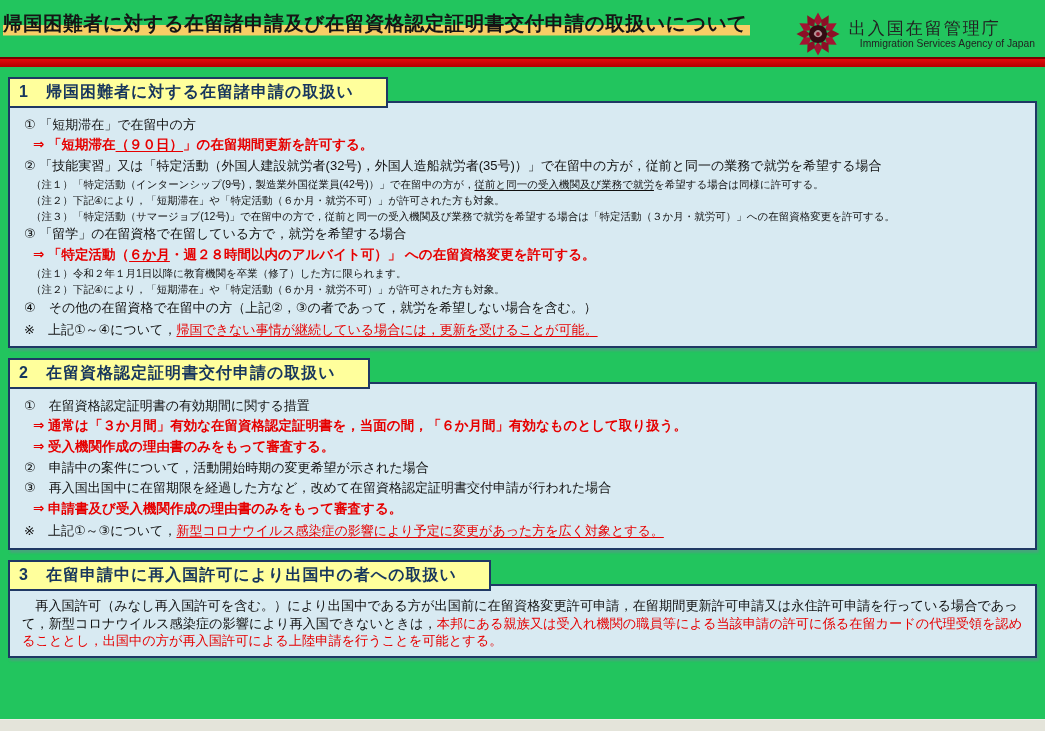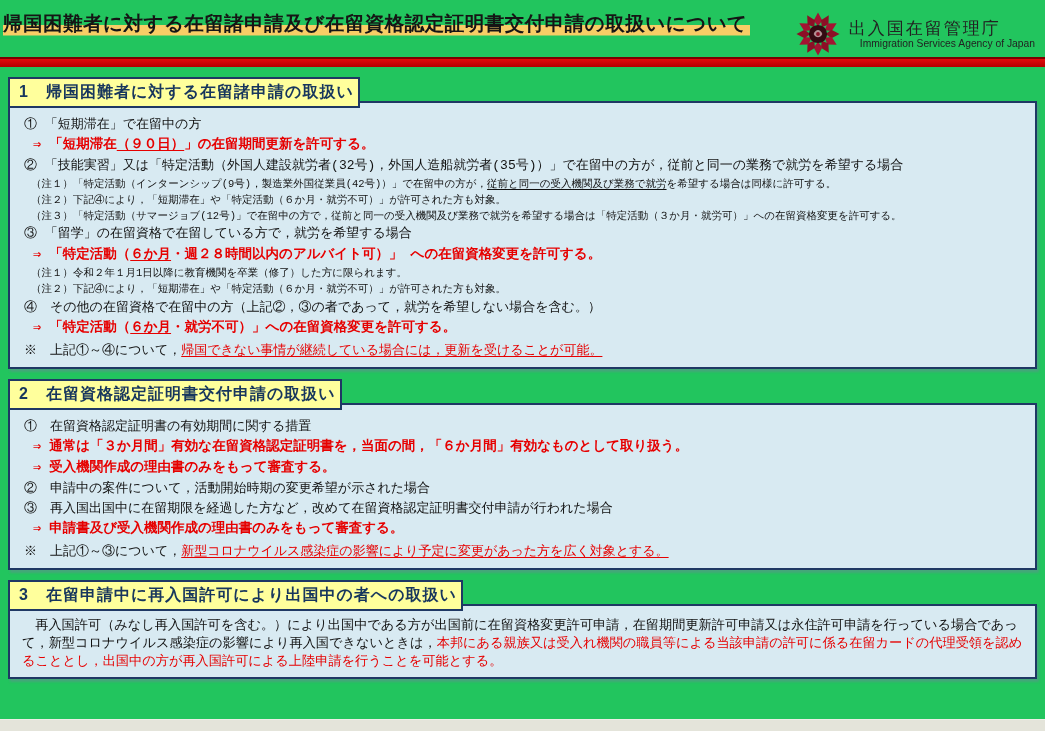--- a/index.html
+++ b/index.html
@@ -13,25 +13,25 @@
              background-size:100% 42%;background-position:0 88%;padding:0 2px 3px 0;}
   .brand{display:flex;align-items:center;gap:8px;margin-top:2px;margin-right:4px;}
   .brand-jp{font-size:17px;color:#222;letter-spacing:2px;line-height:1.15;}
   .brand-en{font-size:10.3px;color:#222;line-height:1.1;padding-left:11px;}
   .redbar{height:8px;background:linear-gradient(#e20b0b,#b40000);border-top:2px solid #7d0000;
           margin-top:1px;}
   
   .sec{margin:10px 8px 0 8px;}
   .sec-h{display:inline-block;position:relative;z-index:2;background:#ffff9c;
          border:2px solid #1f3864;color:#17365d;font-weight:bold;font-size:16px;
-         padding:3px 4px 3px 9px;letter-spacing:1px;}
+         padding:3px 32px 3px 9px;letter-spacing:1px;}
   .sec-b{position:relative;z-index:1;border:2px solid #1f3864;background:#d8eaf2;
          margin-top:-7px;padding:11px 10px 6px 10px;
          box-shadow:2px 3px 2px rgba(110,130,155,.45);overflow:hidden;}
-  .ln{white-space:nowrap;line-height:1.4;font-family:Liberation Mono, monospace;}
+  .ln{white-space:nowrap;line-height:1.4;}
   .item{font-size:13px;color:#111;margin:2px 0 2px 4px;}
   .arrow{font-size:13.5px;font-weight:bold;color:#e60000;margin:2px 0 2px 13px;}
   .note{font-size:10.5px;color:#111;margin:1px 0 1px 11px;}
   .asterisk{font-size:13px;color:#111;margin:4px 0 1px 4px;}
   .para{font-size:13.2px;color:#111;line-height:1.36;margin:0 2px;white-space:normal;}
   .red{color:#e60000;}
   .u{text-decoration:underline;text-underline-offset:2px;}
   
   .graybar{position:absolute;left:0;right:0;bottom:0;height:11px;background:#e4e4da;
            border-top:1px solid #eeeee6;}
@@ -80,21 +80,20 @@
           <div class="ln arrow"><span>⇒ 「短期滞在</span><span class="u">（９０日）</span><span>」の在留期間更新を許可する。</span></div>
           <div class="ln item"><span>② 「技能実習」又は「特定活動（外国人建設就労者(32号)，外国人造船就労者(35号)）」で在留中の方が，従前と同一の業務で就労を希望する場合</span></div>
           <div class="ln note"><span>（注１）「特定活動（インターンシップ(9号)，製造業外国従業員(42号)）」で在留中の方が，</span><span class="u">従前と同一の受入機関及び業務で就労</span><span>を希望する場合は同様に許可する。</span></div>
           <div class="ln note"><span>（注２）下記④により，「短期滞在」や「特定活動（６か月・就労不可）」が許可された方も対象。</span></div>
           <div class="ln note"><span>（注３）「特定活動（サマージョブ(12号)」で在留中の方で，従前と同一の受入機関及び業務で就労を希望する場合は「特定活動（３か月・就労可）」への在留資格変更を許可する。</span></div>
           <div class="ln item"><span>③ 「留学」の在留資格で在留している方で，就労を希望する場合</span></div>
           <div class="ln arrow"><span>⇒ 「特定活動（</span><span class="u">６か月</span><span>・週２８時間以内のアルバイト可）」 への在留資格変更を許可する。</span></div>
           <div class="ln note"><span>（注１）令和２年１月1日以降に教育機関を卒業（修了）した方に限られます。</span></div>
           <div class="ln note"><span>（注２）下記④により，「短期滞在」や「特定活動（６か月・就労不可）」が許可された方も対象。</span></div>
           <div class="ln item"><span>④　その他の在留資格で在留中の方（上記②，③の者であって，就労を希望しない場合を含む。）</span></div>
-          <div class="ln arrow"><span>⇒ 「特定活動（</span><span class="u">６か月</span><span>・就労不可）」への在留資格変更を許可する。</span></div>
           <div class="ln asterisk"><span>※　上記①～④について，</span><span class="red u">帰国できない事情が継続している場合には，更新を受けることが可能。</span></div>
         </div></section>
       <section class="sec"><div class="sec-h">2　在留資格認定証明書交付申請の取扱い</div><div class="sec-b">
           <div class="ln item"><span>①　在留資格認定証明書の有効期間に関する措置</span></div>
           <div class="ln arrow"><span>⇒ 通常は「３か月間」有効な在留資格認定証明書を，当面の間，「６か月間」有効なものとして取り扱う。</span></div>
           <div class="ln arrow"><span>⇒ 受入機関作成の理由書のみをもって審査する。</span></div>
           <div class="ln item"><span>②　申請中の案件について，活動開始時期の変更希望が示された場合</span></div>
           <div class="ln item"><span>③　再入国出国中に在留期限を経過した方など，改めて在留資格認定証明書交付申請が行われた場合</span></div>
           <div class="ln arrow"><span>⇒ 申請書及び受入機関作成の理由書のみをもって審査する。</span></div>
           <div class="ln asterisk"><span>※　上記①～③について，</span><span class="red u">新型コロナウイルス感染症の影響により予定に変更があった方を広く対象とする。</span></div>

